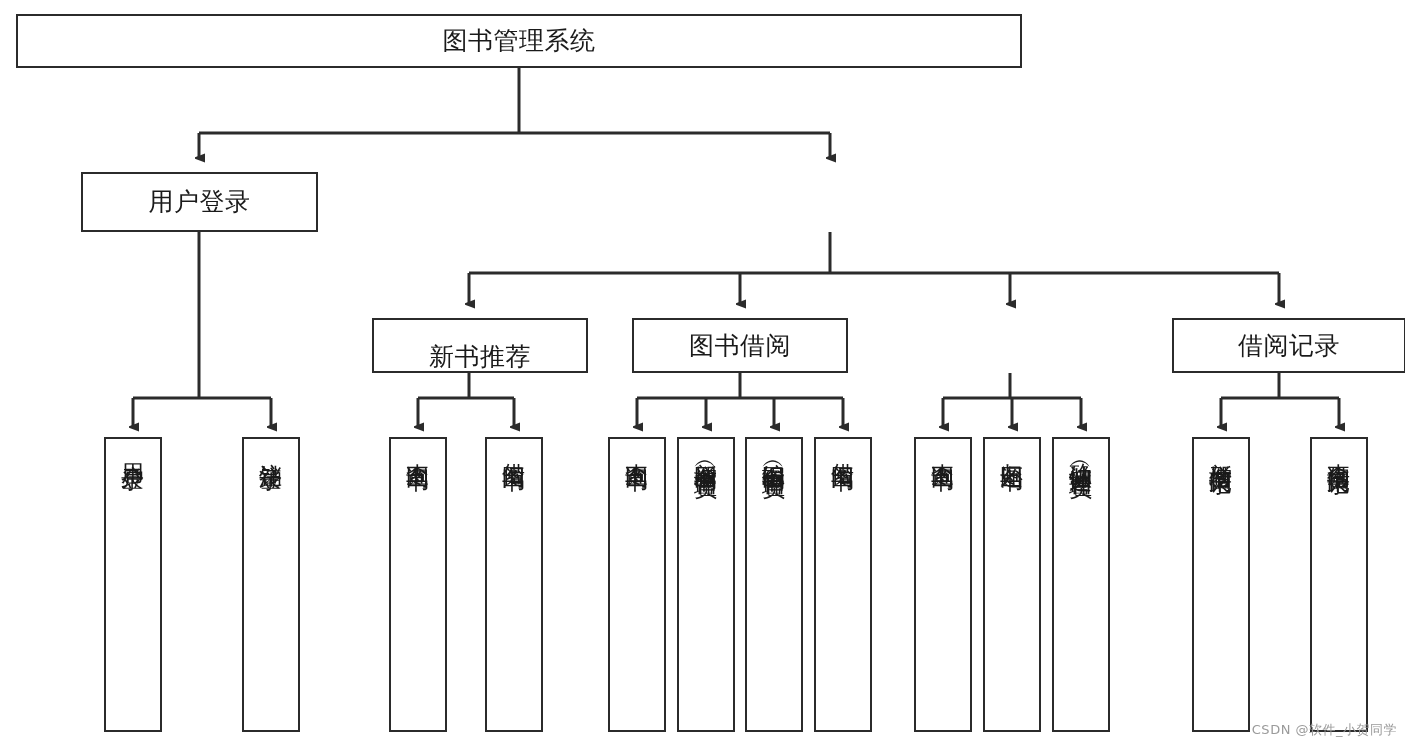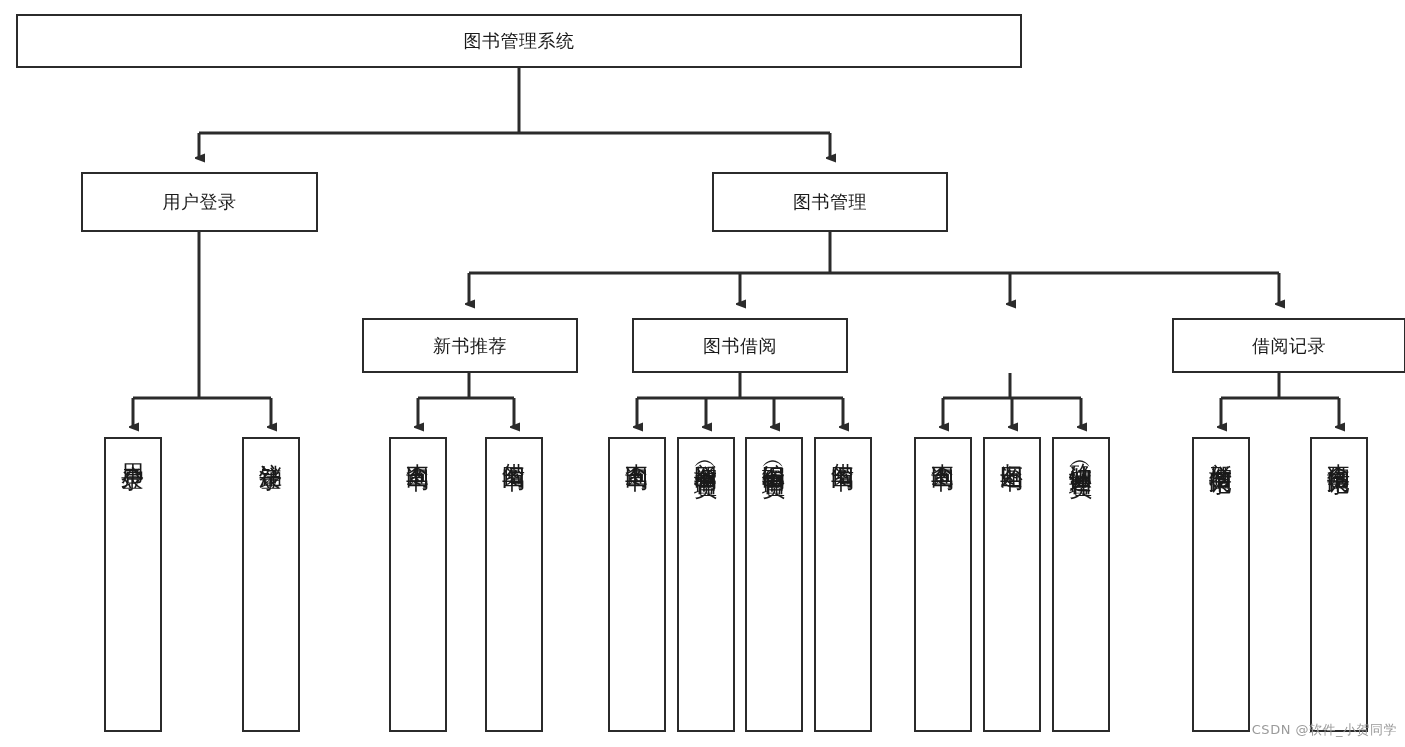--- a/index.html
+++ b/index.html
@@ -33,21 +33,21 @@
     align-items: center;
     justify-content: center;
     color: #1a1a1a;
   }
   .node .label {
     display: block;
     text-align: center;
     line-height: 1.18;
   }
   .node.horiz .label {
-    font-size: 18px;
+    font-size: 25px;
     letter-spacing: 0.5px;
     white-space: nowrap;
   }
   .node.vert {
     align-items: flex-start;
     padding-top: 6px;
   }
   .node.vert .label {
     writing-mode: vertical-rl;
     text-orientation: upright;
@@ -122,25 +122,22 @@
     </g>
   </svg>
 
   <div class="node horiz" style="left:16px; top:14px; width:1006px; height:54px;">
     <span class="label">图书管理系统</span>
   </div>
 
   <div class="node horiz" style="left:81px; top:172px; width:237px; height:60px;">
     <span class="label">用户登录</span>
   </div>
-  <div class="node horiz" style="left:712px; top:172px; width:236px; height:60px;">
-    <span class="label">图书管理</span>
-  </div>
 
-  <div class="node horiz" style="left:362px; top:318px; width:216px; height:55px;">
+  <div class="node horiz" style="left:372px; top:318px; width:216px; height:55px;align-items:flex-end;">
     <span class="label">新书推荐</span>
   </div>
   <div class="node horiz" style="left:632px; top:318px; width:216px; height:55px;">
     <span class="label">图书借阅</span>
   </div>
   <div class="node horiz" style="left:1172px; top:318px; width:234px; height:55px;">
     <span class="label">借阅记录</span>
   </div>
 
   <div class="node vert" style="left:104px; top:437px; width:58px; height:295px;">

